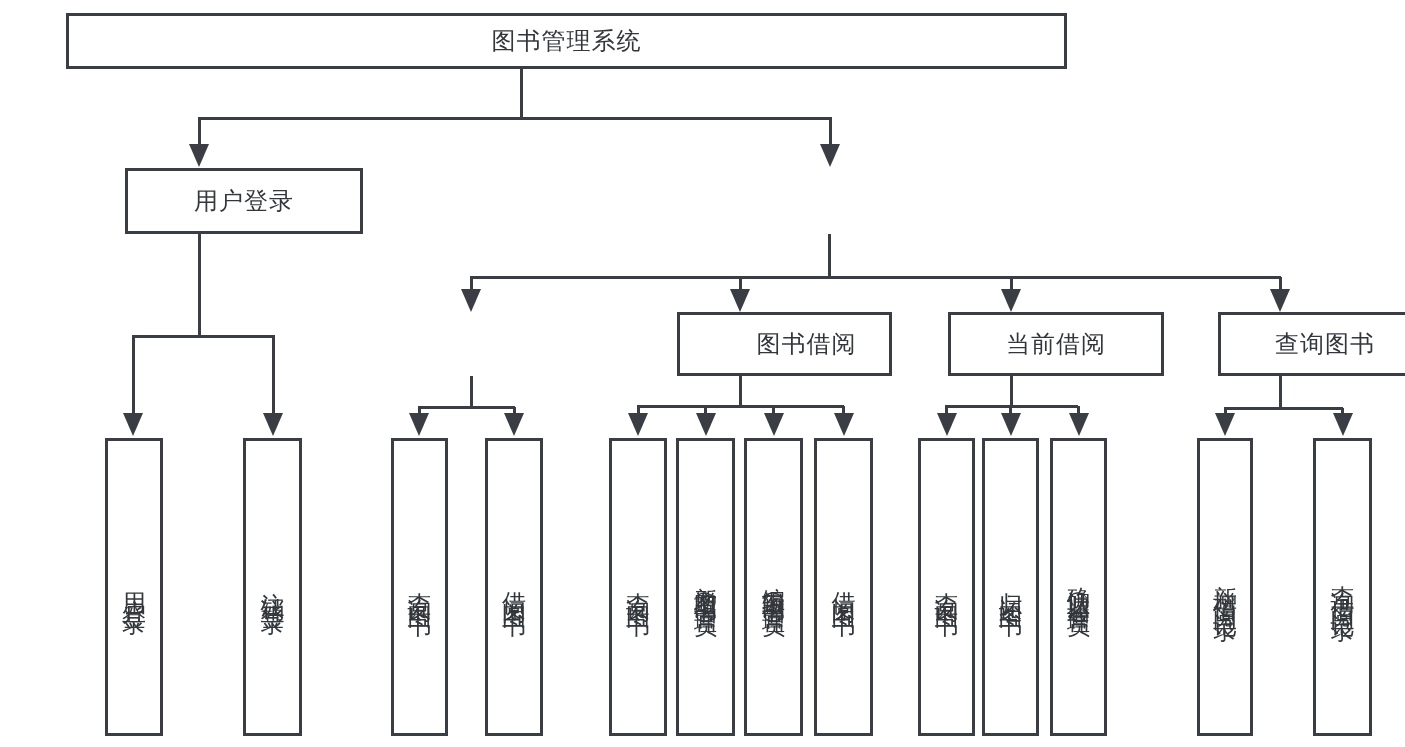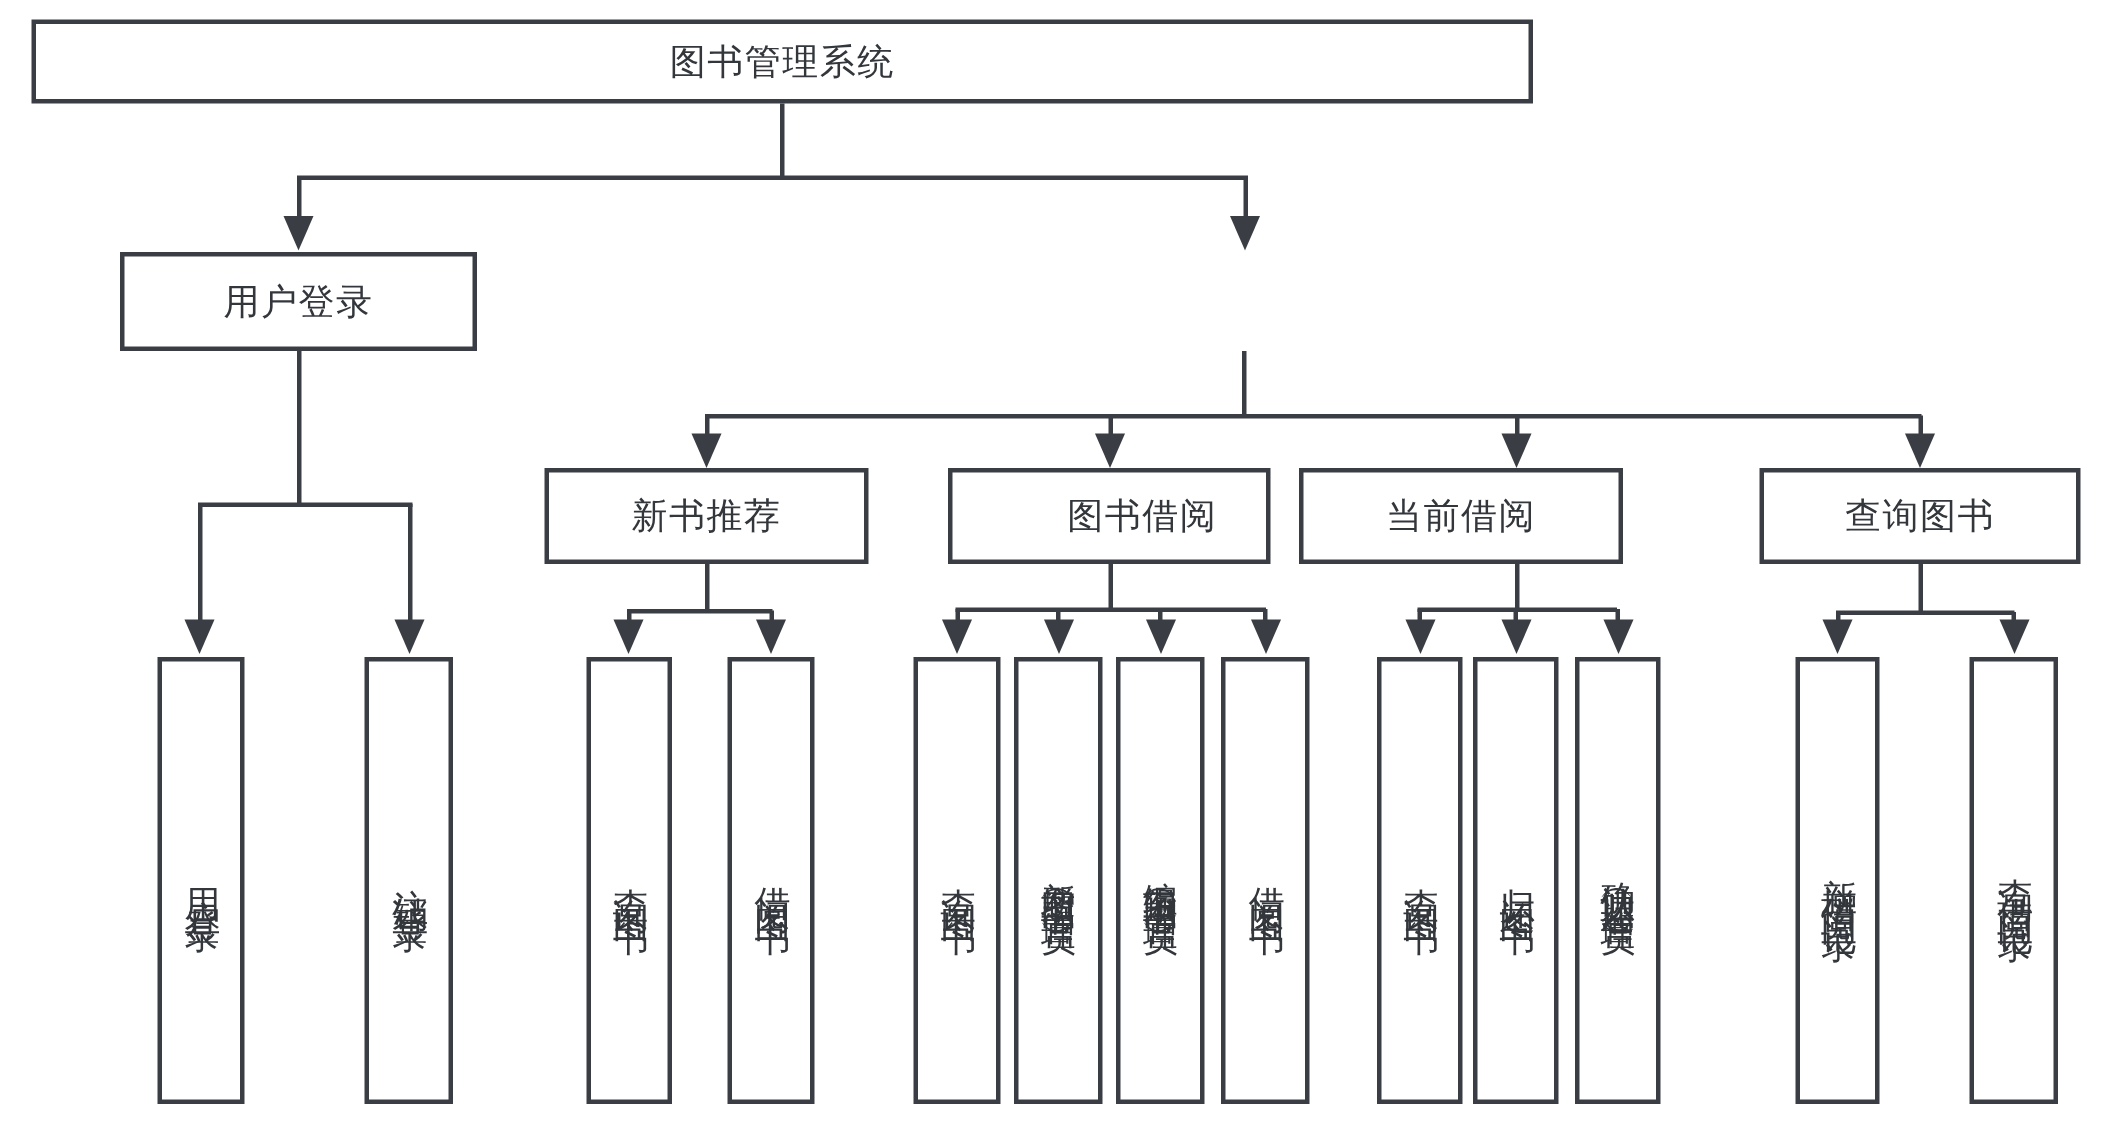--- a/index.html
+++ b/index.html
@@ -3,21 +3,21 @@
 <meta charset="utf-8">
 <style>
   html,body{margin:0;padding:0;background:#ffffff;}
   .canvas{
     position:relative;width:1405px;height:747px;background:#ffffff;overflow:hidden;
     font-family:"Liberation Sans","DejaVu Sans",sans-serif;color:#33373c;
   }
   .box{
     position:absolute;box-sizing:border-box;border:3px solid #3a3e44;background:#ffffff;
     display:flex;align-items:center;justify-content:center;
-    font-size:24px;letter-spacing:1px;color:#33373c;
+    font-size:24px;letter-spacing:1px;color:#33373c;margin-left:45px;
   }
   .vbox{
     position:absolute;box-sizing:border-box;border:3px solid #3a3e44;background:#ffffff;
     display:flex;align-items:center;justify-content:center;
   }
   .vbox .vtext{
     writing-mode:vertical-rl;text-orientation:mixed;
     font-size:24px;letter-spacing:7px;line-height:1;white-space:nowrap;color:#33373c;
   }
   .vbox .vtext.long{letter-spacing:4px;font-size:23px;}
@@ -64,27 +64,24 @@
   <div class="hline" style="left:469.5px;top:275.5px;width:811px;"></div>
   <div class="vline" style="left:469.5px;top:277px;height:18px;"></div>
   <div class="arrow" style="left:461px;top:289px;"></div>
   <div class="vline" style="left:738.5px;top:277px;height:18px;"></div>
   <div class="arrow" style="left:730px;top:289px;"></div>
   <div class="vline" style="left:1009.5px;top:277px;height:18px;"></div>
   <div class="arrow" style="left:1001px;top:289px;"></div>
   <div class="vline" style="left:1278.5px;top:277px;height:18px;"></div>
   <div class="arrow" style="left:1270px;top:289px;"></div>
 
-  <div class="box" style="left:363px;top:312px;width:216px;height:64px;">
-    <span>新书推荐</span>
-  </div>
   <div class="box" style="left:632px;top:312px;width:215px;height:64px;padding-left:44px;">
     <span>图书借阅</span>
   </div>
-  <div class="box" style="left:866px;top:312px;width:216px;height:64px;">
+  <div class="box" style="left:903px;top:312px;width:216px;height:64px;">
     <span>当前借阅</span>
   </div>
   <div class="box" style="left:1173px;top:312px;width:214px;height:64px;">
     <span>查询图书</span>
   </div>
 
   <div class="vline" style="left:469.5px;top:376px;height:31px;"></div>
   <div class="hline" style="left:417.5px;top:405.5px;width:97px;"></div>
   <div class="vline" style="left:417.5px;top:407px;height:13px;"></div>
   <div class="arrow" style="left:409px;top:413px;"></div>

